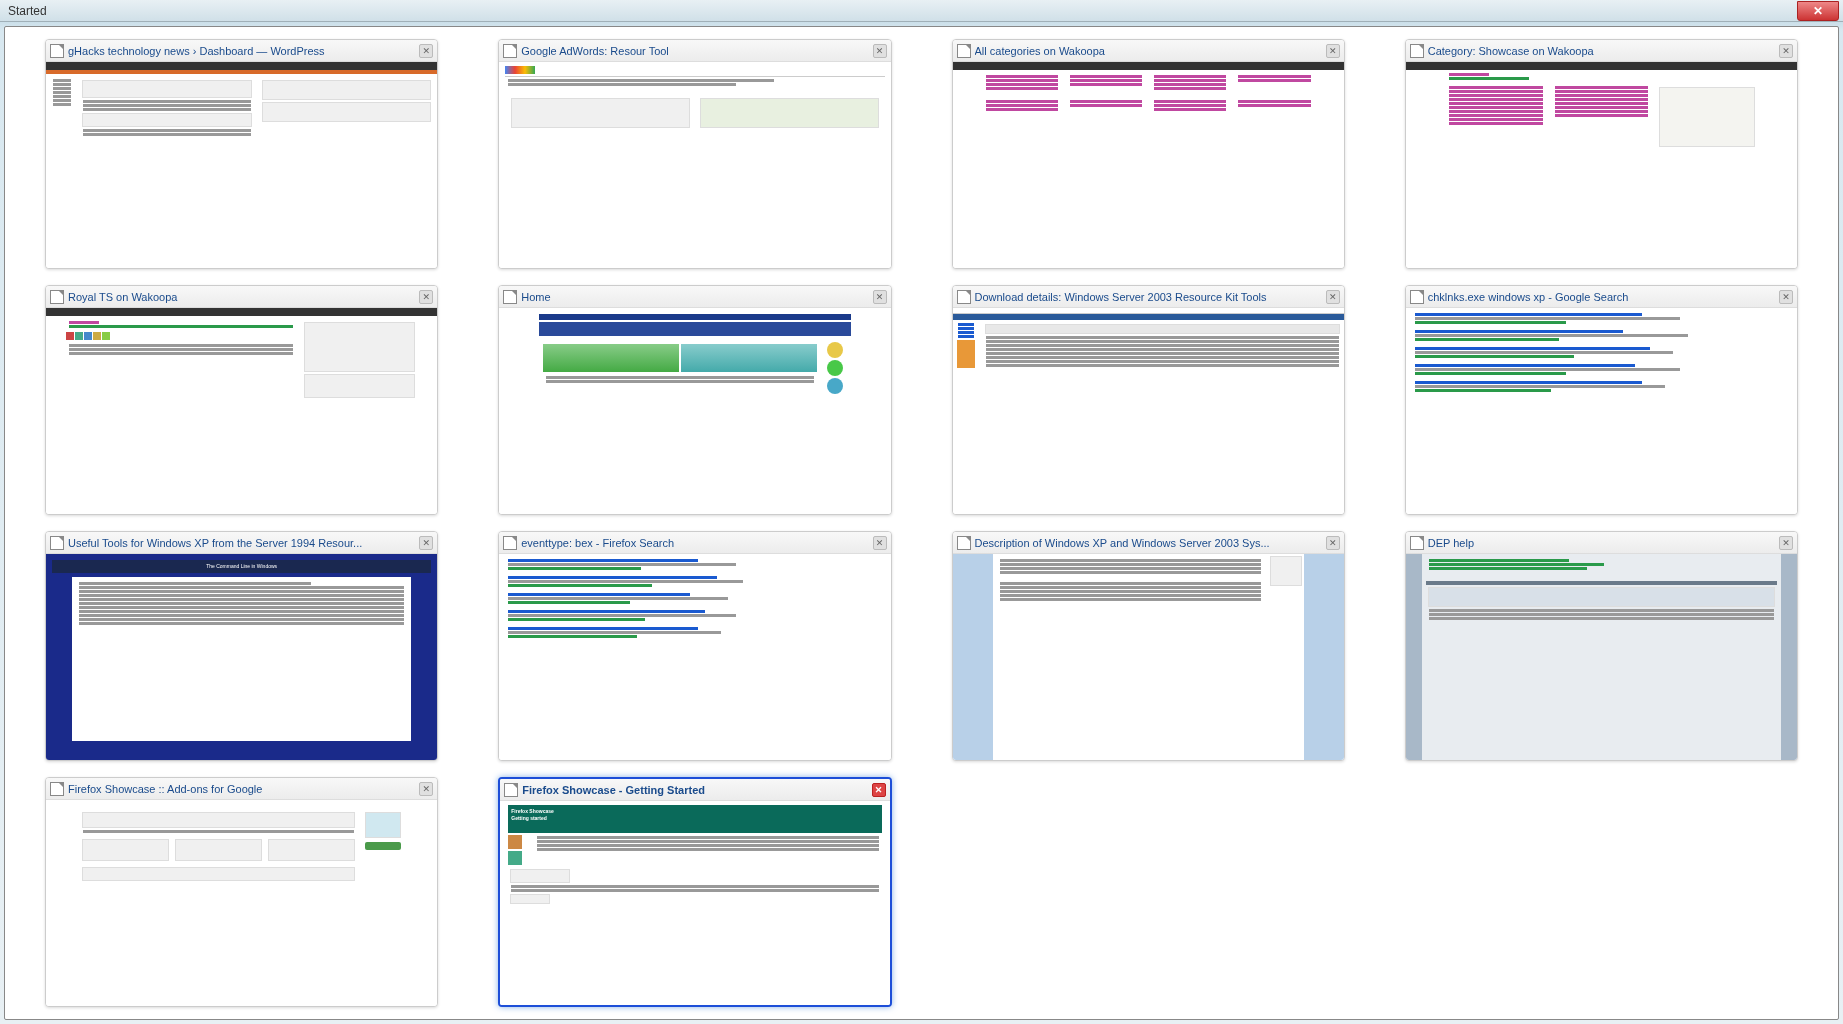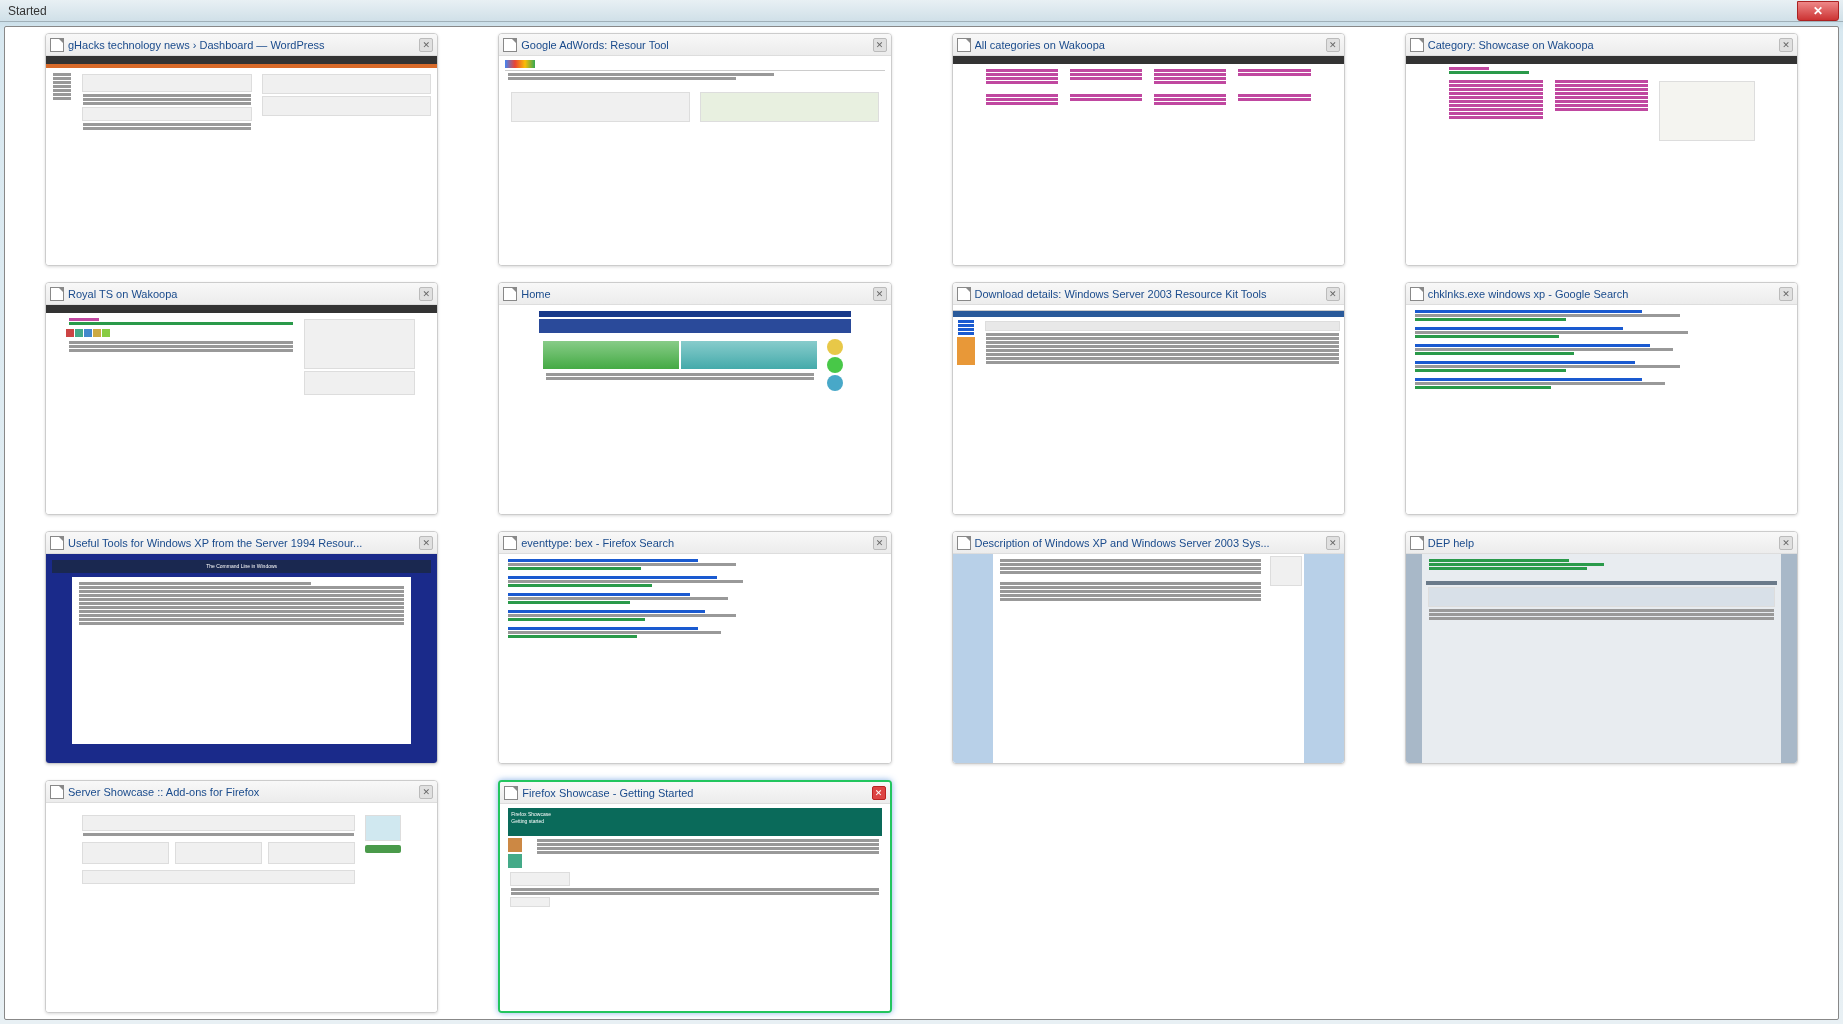--- a/index.html
+++ b/index.html
@@ -29,38 +29,39 @@
   display: flex; align-items: center; justify-content: center;
   font-size: 12px; font-weight: bold;
   margin-right: 4px;
 }
 .showcase-area {
   background: #fff;
   margin: 4px;
   height: 994px;
   border: 1px solid #888;
   border-radius: 2px;
-  padding: 6px 40px;
+  padding: 12px 40px;
   display: grid;
   grid-template-columns: repeat(4, 1fr);
   grid-template-rows: repeat(4, 1fr);
   gap: 16px 60px;
 }
 .thumb {
   border: 1px solid #ccc;
   border-radius: 4px;
   background: #fff;
   box-shadow: 0 1px 3px rgba(0,0,0,0.15);
   display: flex;
   flex-direction: column;
   overflow: hidden;
 }
 .thumb.selected {
-  border: 2px solid #22c55e;
+  border: 2px solid #1d4ed8;
   box-shadow: 0 0 6px rgba(58,127,213,0.6);
+  font-weight: bold;
 }
 .thumb-header {
   height: 22px;
   background: linear-gradient(to bottom, #f8f8f8, #ececec);
   border-bottom: 1px solid #ddd;
   display: flex;
   align-items: center;
   padding: 0 4px;
   gap: 4px;
 }
@@ -518,21 +519,21 @@
             <div class="txt"></div>
         </div>
         <div style="flex:0 0 16px;background:#a8b8c8"></div>
       </div>
     </div>
   </div>
 
   <div class="thumb">
     <div class="thumb-header">
       <span class="page-icon"></span>
-      <span class="thumb-title">Server Showcase :: Add-ons for Firefox</span>
+      <span class="thumb-title">Firefox Showcase :: Add-ons for Google</span>
       <span class="thumb-close">✕</span>
     </div>
     <div class="thumb-preview">
       <div style="padding:6px 30px">
         <div class="cols">
           <div class="col">
             <div class="block" style="height:16px"></div>
             <div class="txt"></div>
             <div style="display:flex;gap:2px;margin:4px 0">
               <div class="block" style="flex:1;height:22px"></div>

